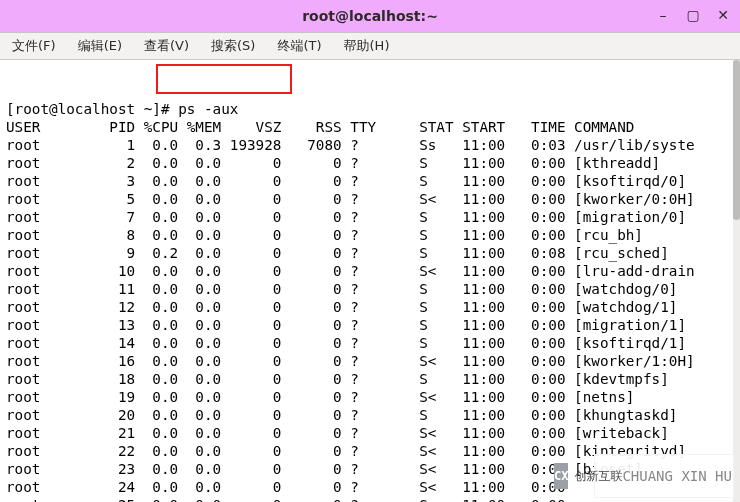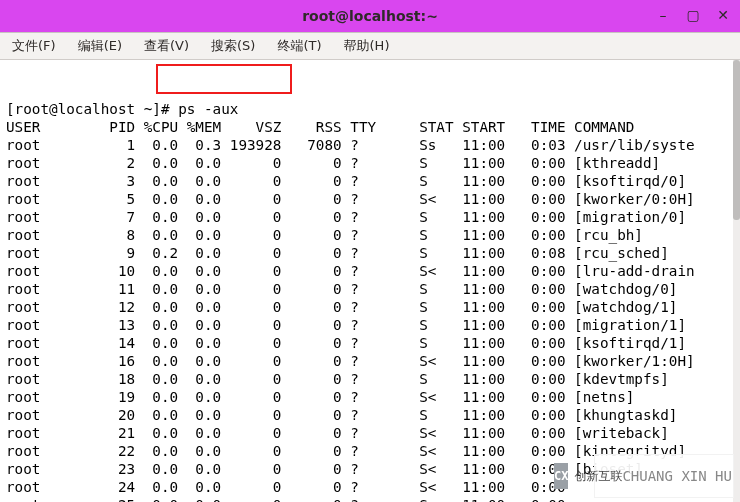--- a/index.html
+++ b/index.html
@@ -7,21 +7,21 @@
     padding: 0;
     width: 740px;
     height: 502px;
     overflow: hidden;
     font-family: "DejaVu Sans", "Liberation Sans", sans-serif;
     background: #fff;
   }
   
   .titlebar {
     height: 32px;
-    background: #d946ef;
+    background: #f0abfc;
     display: flex;
     align-items: center;
     position: relative;
     border-bottom: 1px solid #c8c4c1;
   }
   .titlebar .title {
     flex: 1;
     text-align: center;
     font-weight: bold;
     font-size: 14px;

